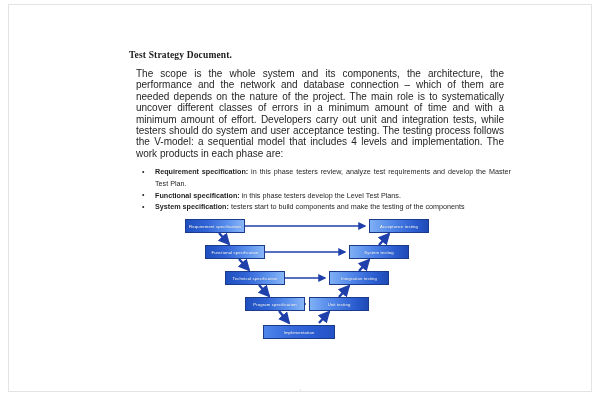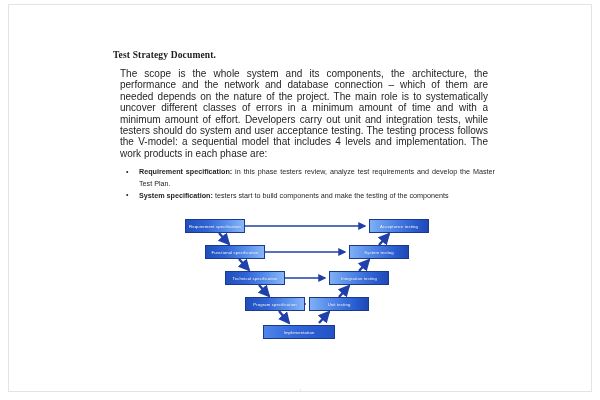--- a/index.html
+++ b/index.html
@@ -33,21 +33,21 @@
     left: 50%;
     bottom: 0;
     width: 1px;
     height: 2px;
     background: #e8e8e8;
   }
 
   
   #doc {
     position: absolute;
-    left: 104px;
+    left: 120px;
     top: 44px;
     width: 382px;
   }
   .doc-title {
     font-family: "Liberation Serif", serif;
     font-size: 9.5px;
     font-weight: bold;
     color: #1b1b1b;
     letter-spacing: 0.15px;
     margin: 0 0 3px 0;
@@ -138,20 +138,21 @@
 <body>
 
 <div id="page">
 
   <div id="doc">
     <div class="doc-title">Test Strategy Document.</div>
     <p class="para">The scope is the whole system and its components, the architecture, the performance and the network and database connection – which of them are needed depends on the nature of the project. The main role is to systematically uncover different classes of errors in a minimum amount of time and with a minimum amount of effort. Developers carry out unit and integration tests, while testers should do system and user acceptance testing. The testing process follows the V-model: a sequential model that includes 4 levels and implementation. The work products in each phase are:</p>
 
     <ul class="bullets">
       <li><span class="bold">Requirement specification:</span><span> in this phase testers review, analyze test requirements and develop the Master Test Plan.</span></li>
+      <li><span class="bold">Functional specification:</span><span> in this phase testers develop the Level Test Plans.</span></li>
       <li><span class="bold">System specification:</span><span> testers start to build components and make the testing of the components</span></li>
     </ul>
   </div>
 
   <div id="diagram">
     <svg class="connectors" viewBox="0 0 248 132">
       <defs>
         <marker id="ah" markerWidth="5" markerHeight="5" refX="4.2" refY="2.5" orient="auto">
           <path d="M0,0 L5,2.5 L0,5 z" fill="#1f3faa"></path>
         </marker>

